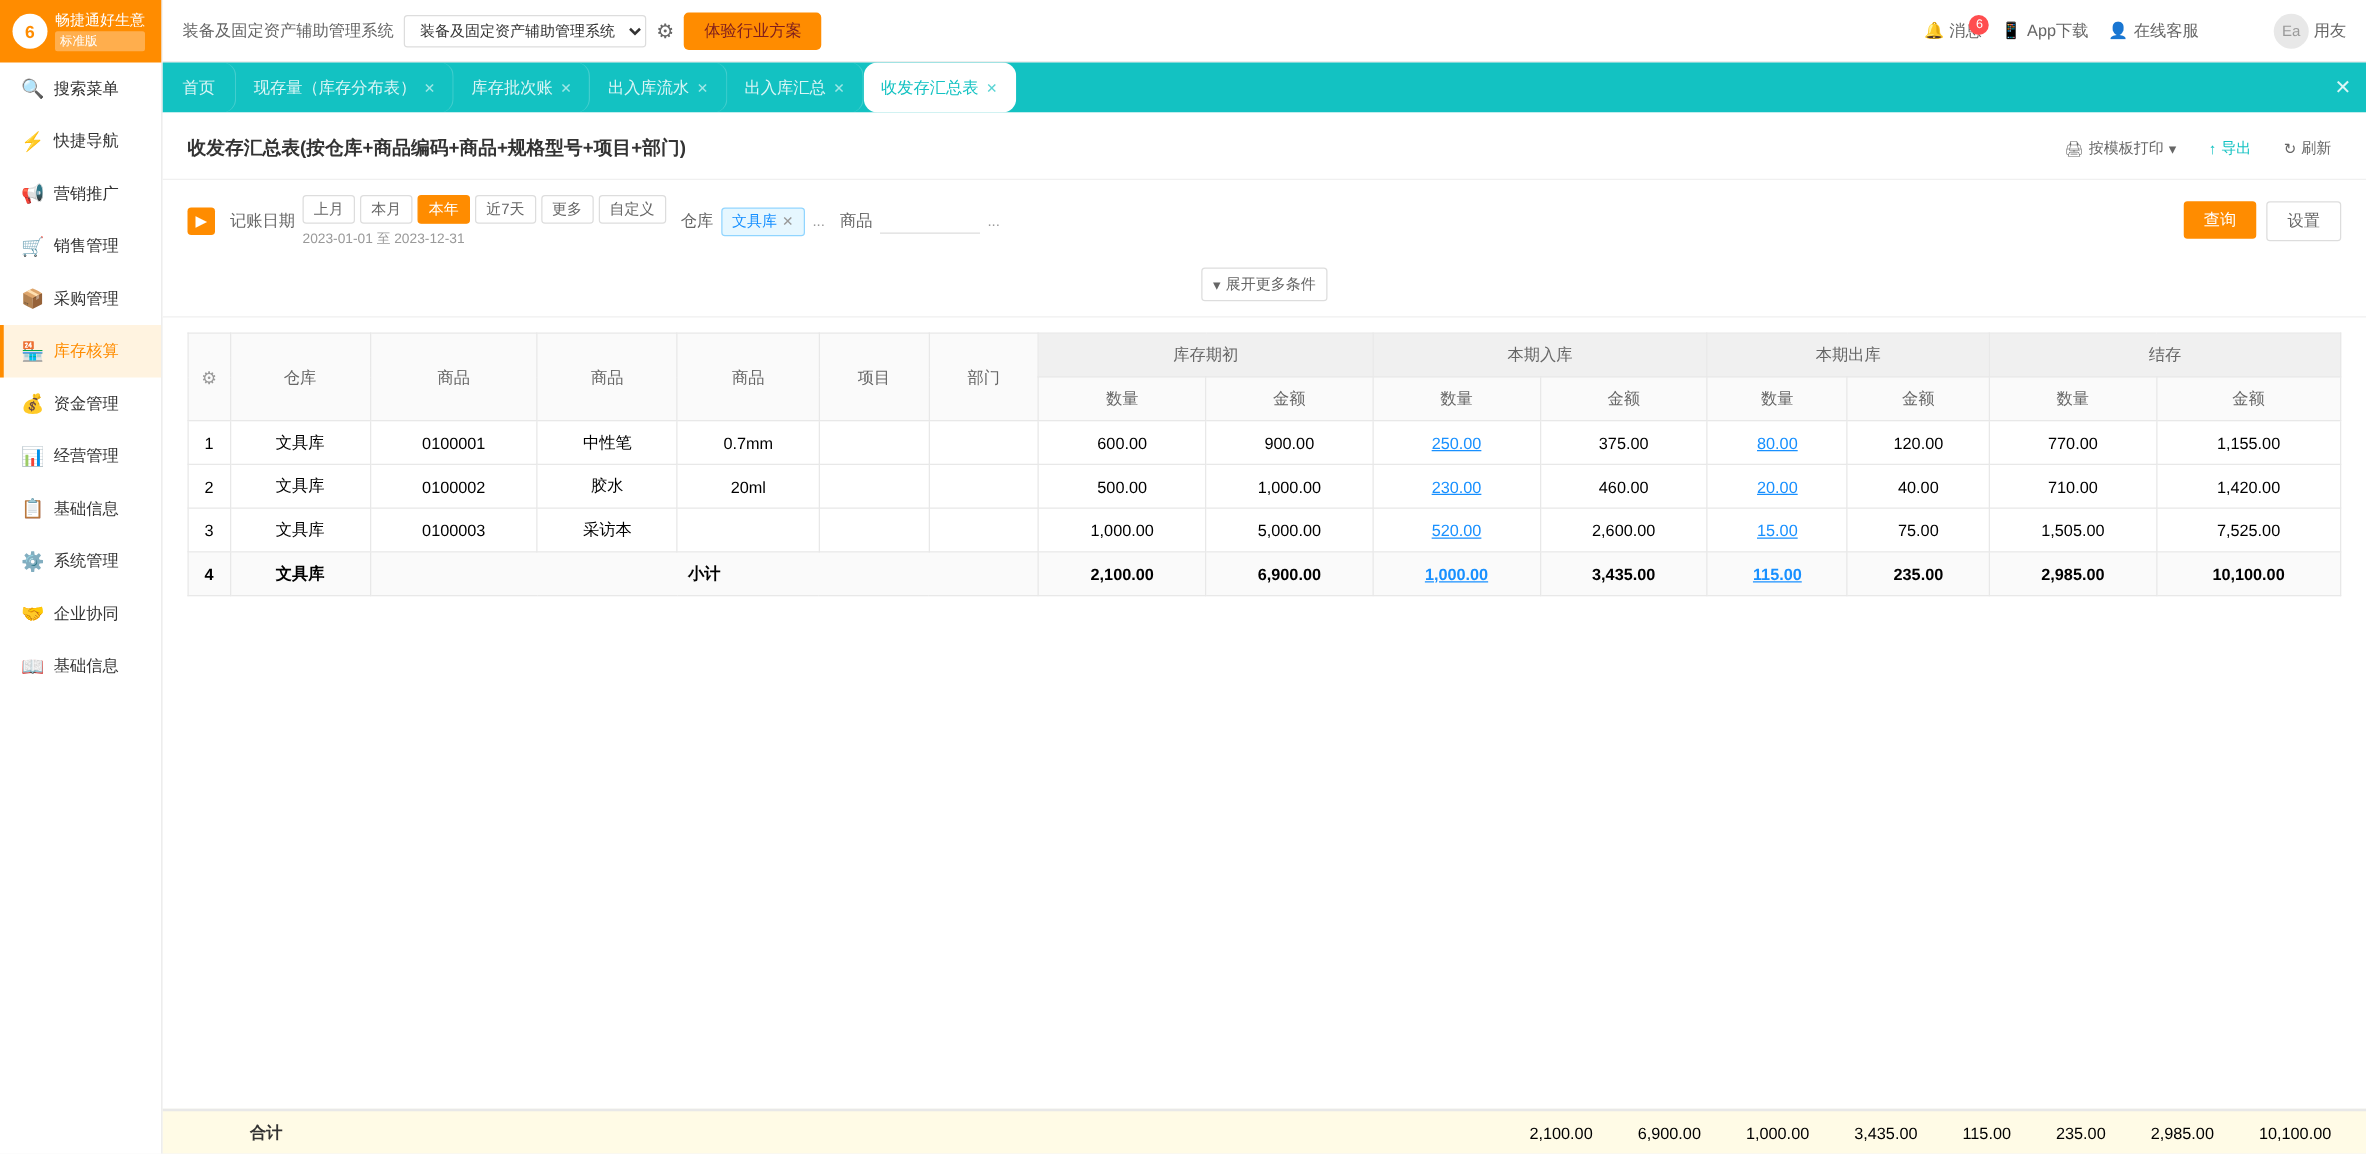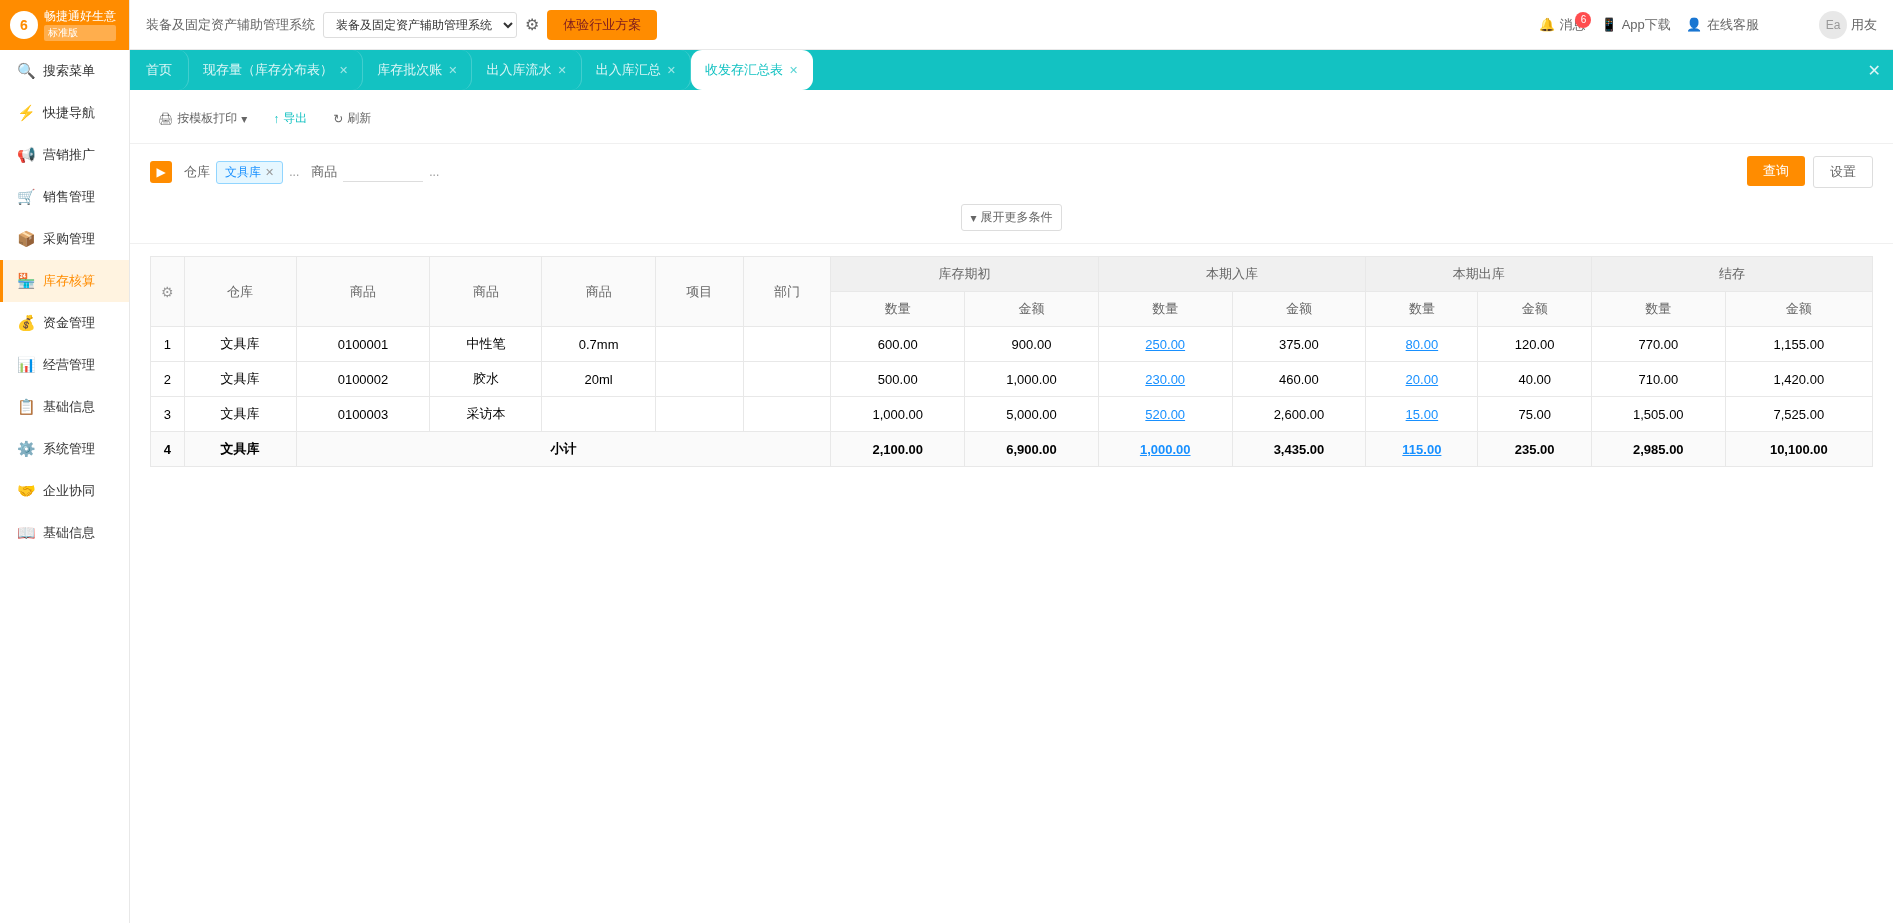--- a/index.html
+++ b/index.html
@@ -206,20 +206,21 @@
       <span>收发存汇总表</span>
       <span class="tab-close">✕</span>
     </div>
     <div class="tabbar-close-right">✕</div>
   </div>
 
   <div class="page-content">
     <div class="page-inner">
 
       <div class="page-header">
+        <h2 class="page-title">收发存汇总表(按仓库+商品编码+商品+规格型号+项目+部门)</h2>
         <div class="page-header-actions">
           <div class="action-btn">
             <span>🖨</span>
             <span>按模板打印</span>
             <span>▾</span>
           </div>
           <div class="action-btn export-btn">
             <span>↑</span>
             <span>导出</span>
           </div>
@@ -227,20 +228,34 @@
             <span>↻</span>
             <span>刷新</span>
           </div>
         </div>
       </div>
 
       <div class="filter-section">
         <div class="filter-row">
           <div class="filter-toggle">▶</div>
 
+          <div class="filter-group">
+            <span class="filter-label">记账日期</span>
+            <div class="date-filter">
+              <div class="date-btns">
+                <button class="date-btn">上月</button>
+                <button class="date-btn">本月</button>
+                <button class="date-btn active">本年</button>
+                <button class="date-btn">近7天</button>
+                <button class="date-btn">更多</button>
+                <button class="date-btn">自定义</button>
+              </div>
+              <div class="date-range">2023-01-01 至 2023-12-31</div>
+            </div>
+          </div>
 
           <div class="filter-group">
             <span class="filter-label">仓库</span>
             <div class="warehouse-tag">
               <span>文具库</span>
               <span class="tag-close">✕</span>
             </div>
             <span class="filter-more">...</span>
           </div>
 
@@ -360,13 +375,32 @@
               <td class="bold">235.00</td>
               <td class="bold">2,985.00</td>
               <td class="bold">10,100.00</td>
             </tr>
           </tbody>
         </table>
       </div>
     </div>
   </div>
 
+  <div class="table-footer">
+    <span class="footer-label">合计</span>
+    <div style="flex:1; display:flex; justify-content:flex-end; gap:0;">
+      <table style="border-collapse:collapse; font-size:13px; font-weight:500;">
+        <tbody>
+            <tr>
+          <td style="padding:0 18px; text-align:center;">2,100.00</td>
+          <td style="padding:0 18px; text-align:center;">6,900.00</td>
+          <td style="padding:0 18px; text-align:center;">1,000.00</td>
+          <td style="padding:0 18px; text-align:center;">3,435.00</td>
+          <td style="padding:0 18px; text-align:center;">115.00</td>
+          <td style="padding:0 18px; text-align:center;">235.00</td>
+          <td style="padding:0 18px; text-align:center;">2,985.00</td>
+          <td style="padding:0 18px; text-align:center;">10,100.00</td>
+        </tr>
+      </tbody>
+        </table>
+    </div>
+  </div>
 </div>
 
 </body></html>

